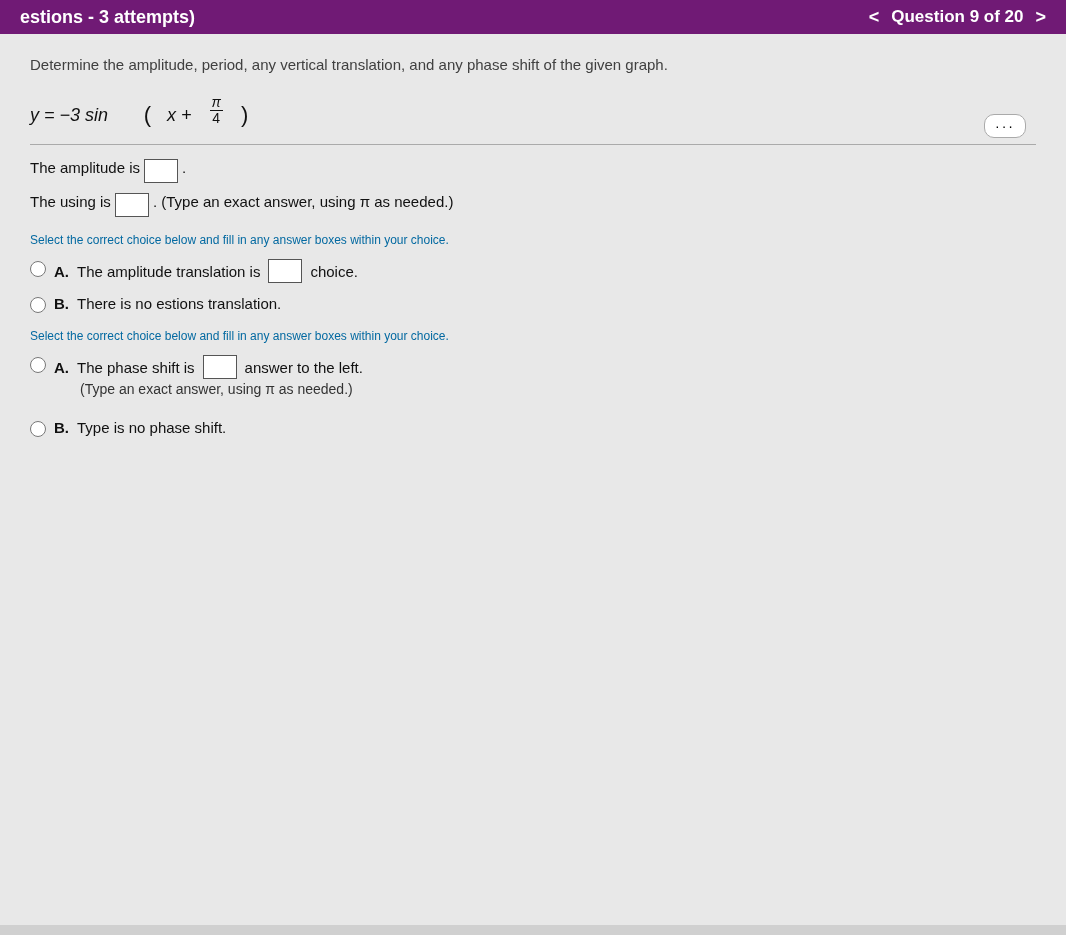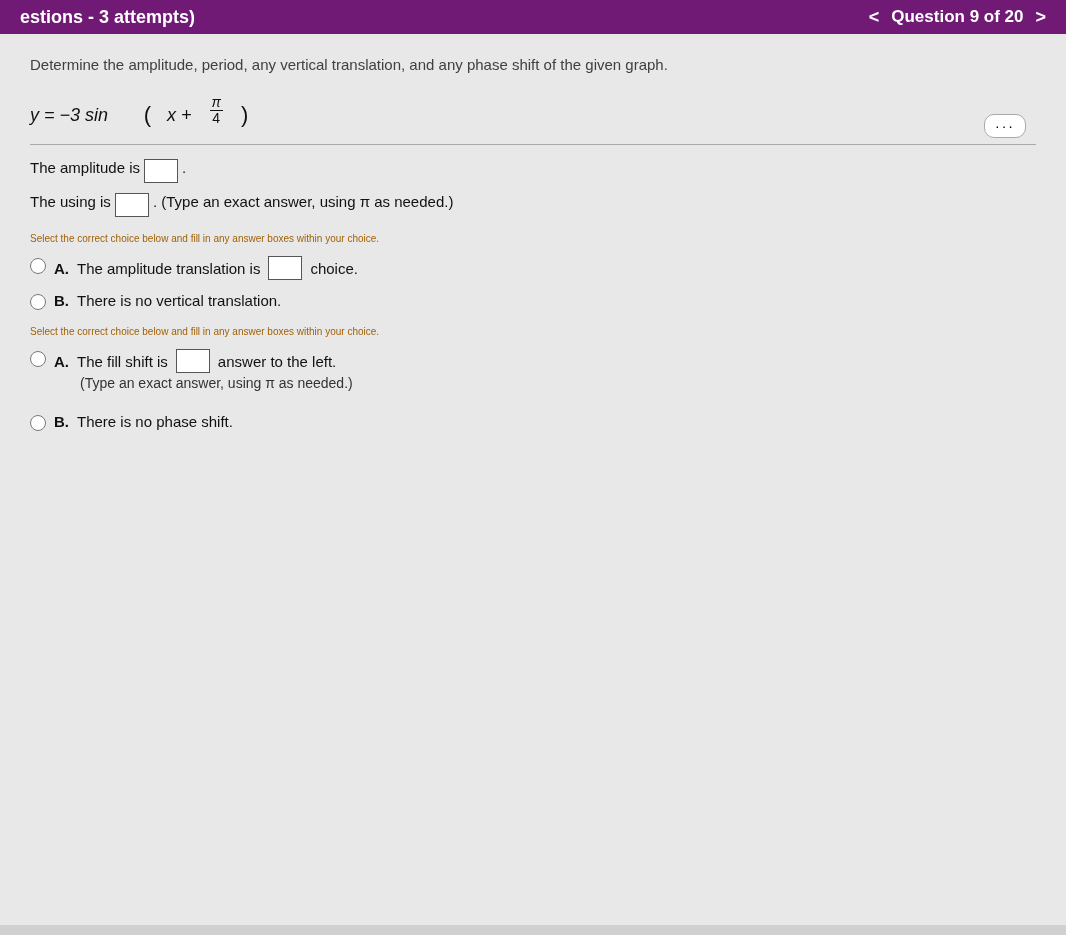--- a/index.html
+++ b/index.html
@@ -132,22 +132,22 @@
       width: 34px;
       height: 24px;
       border: 1px solid #555;
       background: white;
       margin: 0 4px;
       text-align: center;
       font-size: 14px;
     }
 
     .section-label {
-      font-size: 10px;
-      color: #a16207;
+      font-size: 12px;
+      color: #0369a1;
       margin-bottom: 12px;
       margin-top: 16px;
     }
 
     .radio-option {
       display: flex;
       align-items: flex-start;
       margin-bottom: 12px;
       font-size: 15px;
       color: #111;
@@ -237,40 +237,40 @@
       <span>The amplitude translation is</span>
       <input class="answer-input" type="text" value="" style="">
       <span>choice.</span>
     </div>
   </div>
 
   <div class="radio-option">
     <input type="radio" name="vertical" style="">
     <div class="radio-label-text">
       <span class="option-letter">B.</span>
-      <span>There is no vertical translation.</span>
+      <span>There is no estions translation.</span>
     </div>
   </div>
 
   <p class="section-label">Select the correct choice below and fill in any answer boxes within your choice.</p>
 
   <div class="radio-option">
     <input type="radio" name="phase" style="">
     <div style="display:flex; flex-direction:column;">
       <div class="radio-label-text">
         <span class="option-letter">A.</span>
-        <span>The fill shift is</span>
+        <span>The phase shift is</span>
         <input class="answer-input" type="text" value="" style="">
         <span>answer to the left.</span>
       </div>
       <div class="phase-shift-note">(Type an exact answer, using π as needed.)</div>
     </div>
   </div>
 
   <div class="radio-option">
     <input type="radio" name="phase" style="">
     <div class="radio-label-text">
       <span class="option-letter">B.</span>
-      <span>There is no phase shift.</span>
+      <span>Type is no phase shift.</span>
     </div>
   </div>
 
 </div>
 
 </body></html>

